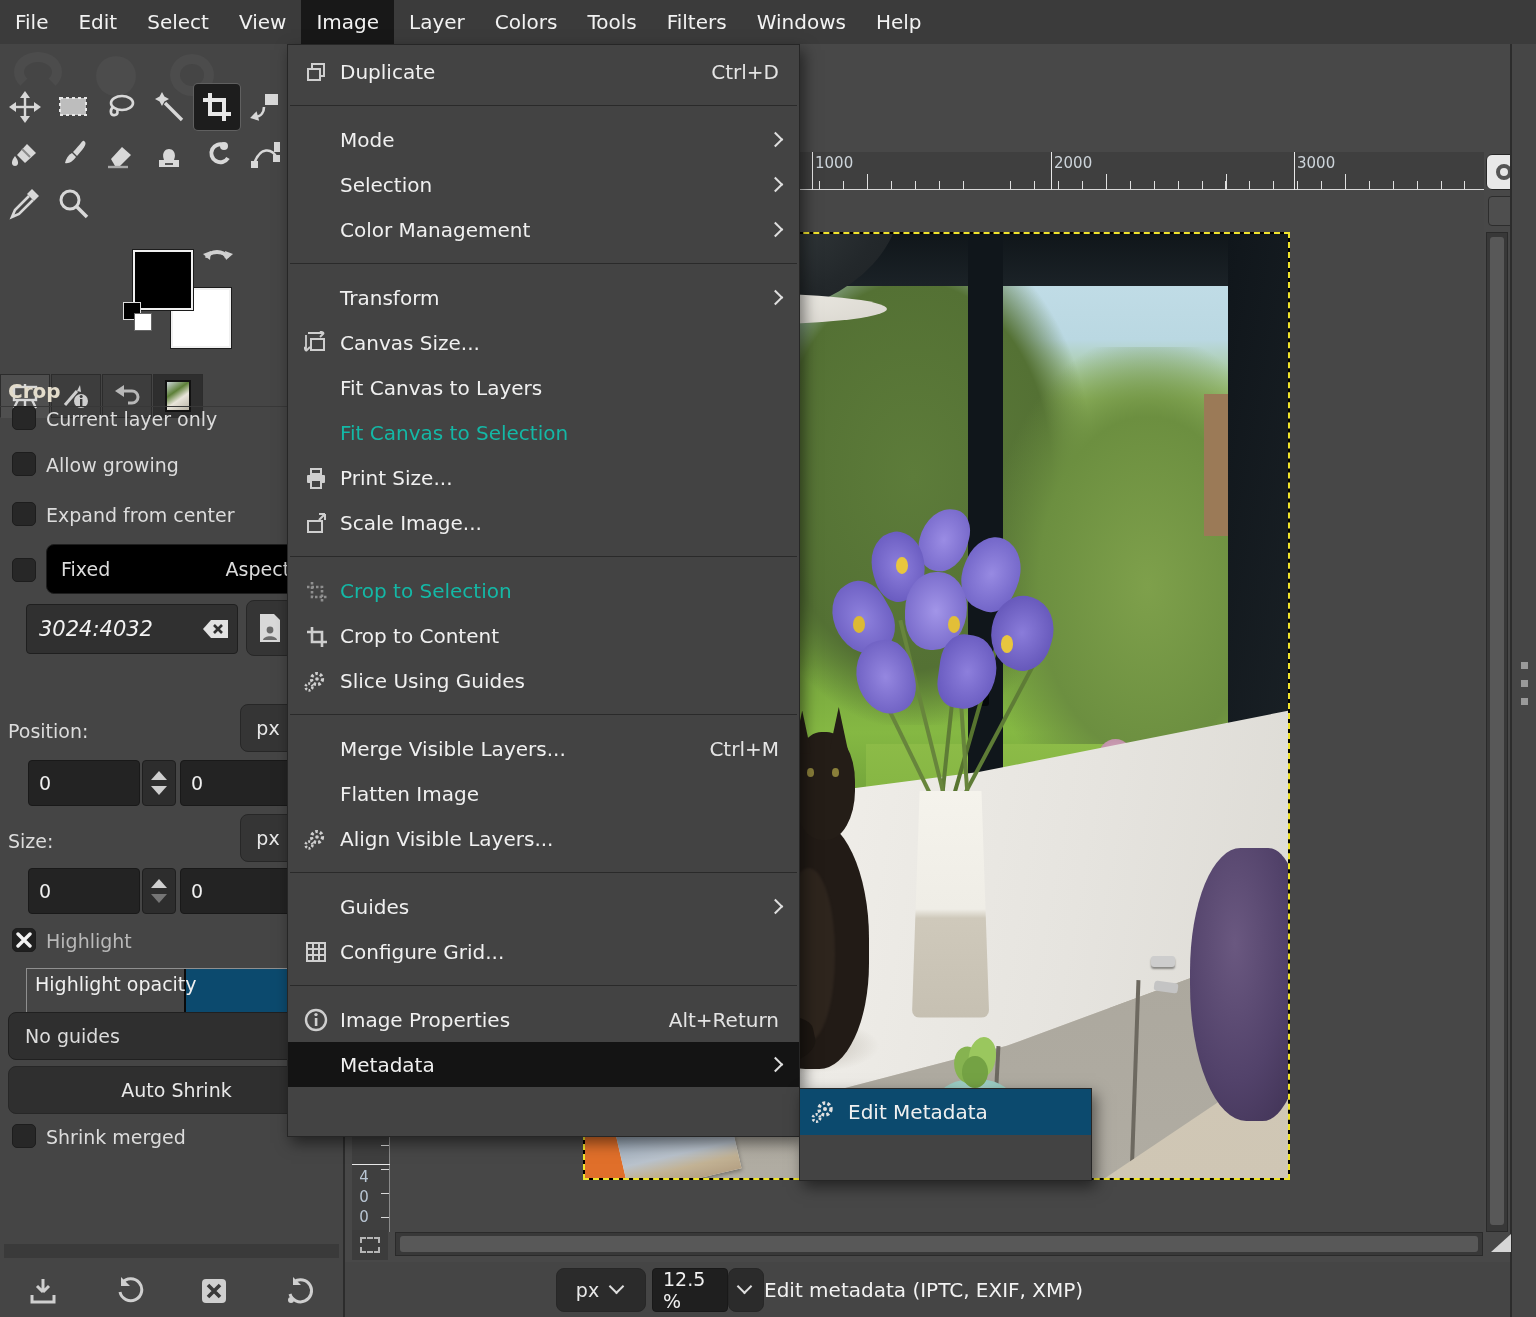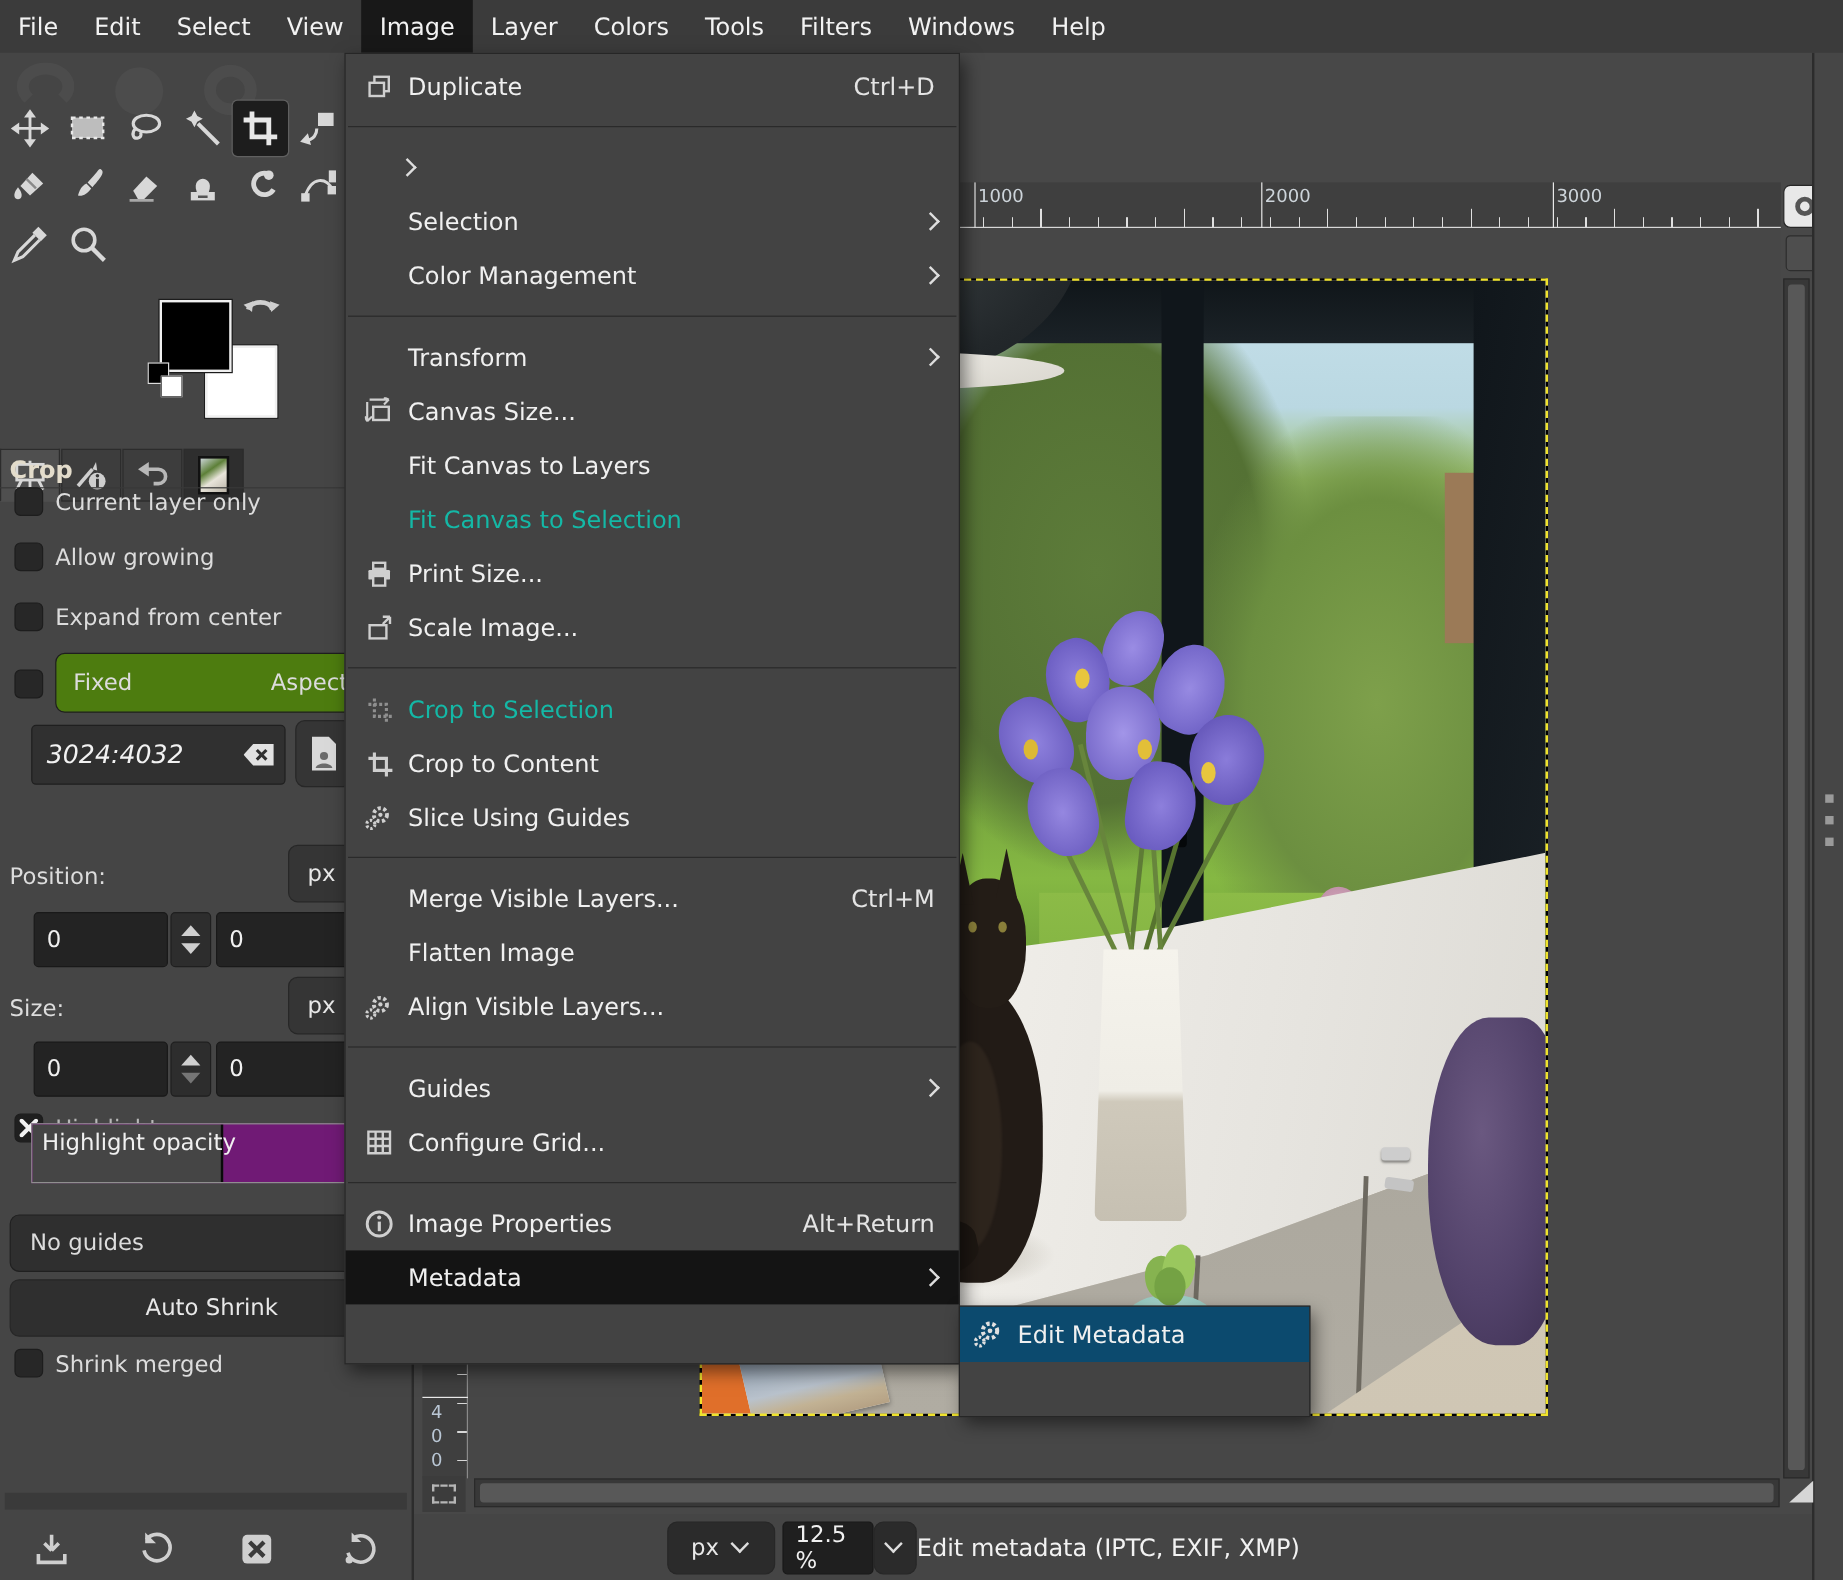--- a/index.html
+++ b/index.html
@@ -358,21 +358,21 @@
     <div class="chk" style="left:12px;top:362px;"></div>
     <div class="abs optlabel" style="left:46px;top:364px;">Current layer only</div>
 
     <div class="chk" style="left:12px;top:408px;"></div>
     <div class="abs optlabel" style="left:46px;top:410px;">Allow growing</div>
 
     <div class="chk" style="left:12px;top:458px;"></div>
     <div class="abs optlabel" style="left:46px;top:460px;">Expand from center</div>
 
     <div class="chk" style="left:12px;top:514px;"></div>
-    <div class="abs" style="left:46px;top:500px;width:299px;height:50px;background:#4d7c0f;border:1px solid #1e1e1e;border-radius:8px;display:flex;align-items:center;">
+    <div class="abs" style="left:46px;top:500px;width:299px;height:50px;background:#000000;border:1px solid #1e1e1e;border-radius:8px;display:flex;align-items:center;">
       <span class="optlabel" style="padding-left:14px;">Fixed</span>
       <span class="optlabel" style="margin-left:auto;padding-right:4px;">Aspect ratio</span>
     </div>
 
     <div class="abs" style="left:26px;top:560px;width:212px;height:50px;background:#303030;border:1px solid #1f1f1f;border-radius:4px;display:flex;align-items:center;">
       <span style="font-style:italic;font-size:21px;color:#f2f2f2;padding-left:12px;text-align:center;">3024:4032</span>
       <svg style="margin-left:auto;margin-right:8px;" width="26" height="20" viewBox="0 0 26 20">
           <path d="M8 1h17v18H8L0 10z" fill="#e2e2e2"></path>
           <path d="M11 6l8 8M19 6l-8 8" stroke="#303030" stroke-width="2.6"></path>
         </svg>
@@ -415,21 +415,21 @@
         <span>0</span>
       </div>
 
     <div class="chk" style="left:12px;top:884px;background:#1f1f1f;display:flex;align-items:center;justify-content:center;">
       <svg width="16" height="16" viewBox="0 0 16 16">
           <path d="M2 2l12 12M14 2L2 14" stroke="#f2f2f2" stroke-width="3.4" stroke-linecap="round"></path>
         </svg>
     </div>
     <div class="abs optlabel" style="left:46px;top:886px;color:#b9b9b9;">Highlight</div>
 
-    <div class="abs" style="left:26px;top:892px;width:319px;height:50px;background:#701a75;border:1px solid #8f8f8f;overflow:hidden;">
+    <div class="abs" style="left:26px;top:924px;width:319px;height:50px;background:#0c4a6e;border:1px solid #8f8f8f;overflow:hidden;">
       <div style="position:absolute;left:0;top:0;width:50%;height:100%;background:#454545;border-right:2px solid #0a0a0a;"></div>
       <span style="position:absolute;left:8px;top:4px;font-size:19px;color:#f0f0f0;">Highlight opacity</span>
       <span style="position:absolute;right:4px;top:4px;font-size:19px;color:#f0f0f0;">50.0</span>
     </div>
 
     <div class="abs" style="left:8px;top:968px;width:337px;height:48px;background:#2f2f2f;border:1px solid #202020;border-radius:8px;display:flex;align-items:center;">
       <span class="optlabel" style="padding-left:16px;">No guides</span>
     </div>
 
     <div class="abs btn" style="left:8px;top:1022px;width:337px;height:48px;background:#2f2f2f;">
@@ -496,20 +496,21 @@
             <rect x="7" y="3" width="12" height="12" fill="none" stroke="#cfcfcf" stroke-width="2"></rect>
             <rect x="3" y="8" width="12" height="11" fill="#434343" stroke="#cfcfcf" stroke-width="2"></rect>
           </svg>
         </span>
       <span class="lbl">Duplicate</span>
       <span class="sc">Ctrl+D</span>
     </div>
     <div class="msep"></div>
     <div class="mi">
         <span class="ic"></span>
+        <span class="lbl">Mode</span>
         <span class="chev"></span>
       </div>
     <div class="mi">
         <span class="ic"></span>
         <span class="lbl">Selection</span>
         <span class="chev"></span>
       </div>
     <div class="mi">
         <span class="ic"></span>
         <span class="lbl">Color Management</span>

